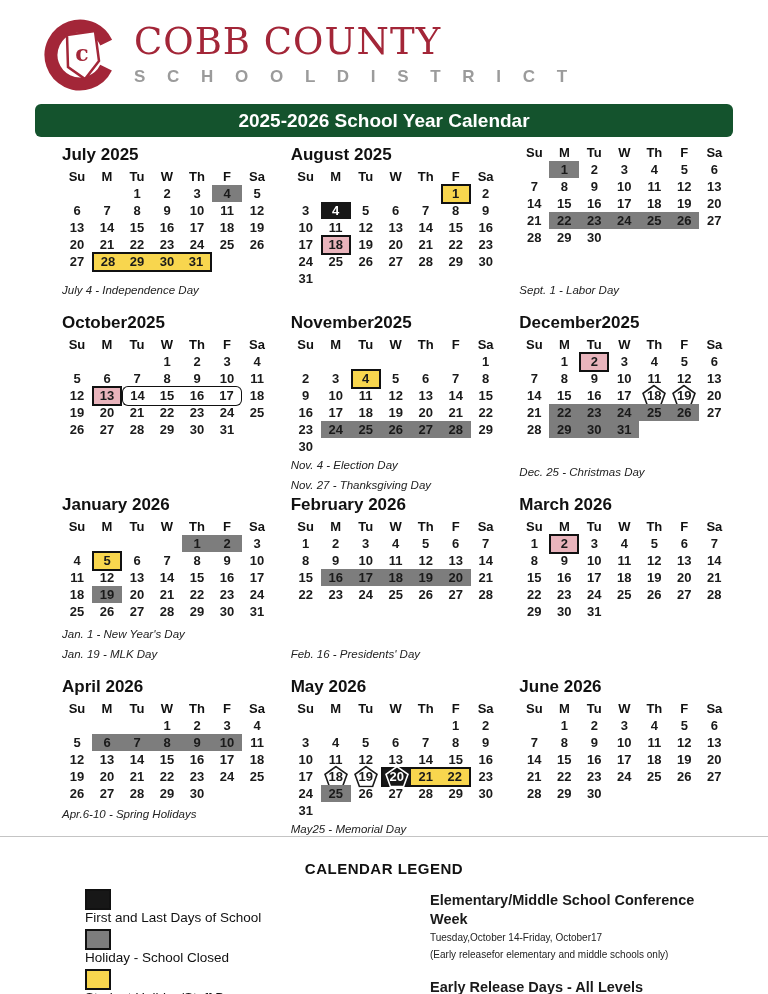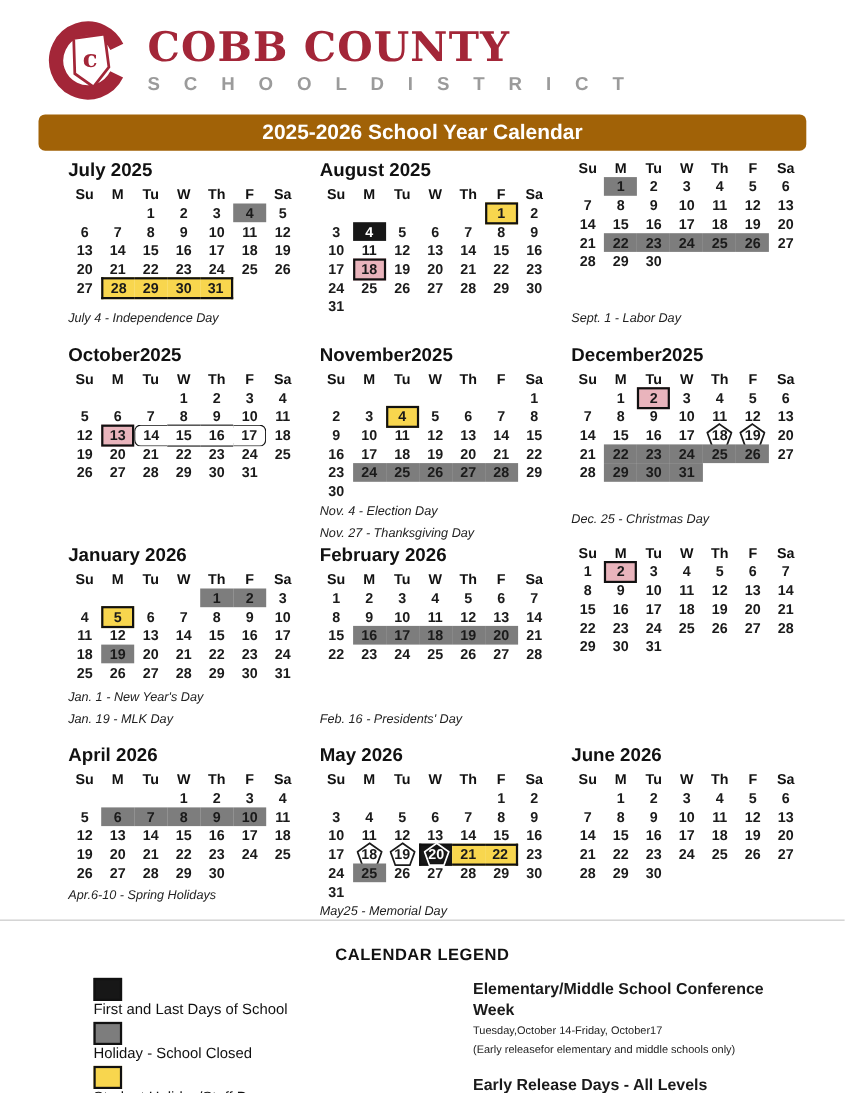--- a/index.html
+++ b/index.html
@@ -3,29 +3,29 @@
 <meta charset="utf-8">
 <style>
   * { margin:0; padding:0; box-sizing:border-box; }
   body { background:#fff; font-family:"Liberation Sans", sans-serif; }
   .page { width:768px; height:994px; background:#fff; overflow:hidden; position:relative; }
 
   
   .header { padding:14px 0 0 42px; display:flex; align-items:center; }
   .brand-text { margin-left:16px; }
   .brand-line1 {
-    font-family:"DejaVu Serif", serif; font-weight:bold;
+    font-family:"DejaVu Serif", serif; font-weight:normal;
     font-size:37px; color:#A32638; letter-spacing:1px; line-height:44px;
   }
   .brand-line2 {
     font-family:"Liberation Sans", sans-serif; font-weight:bold;
     font-size:17px; color:#9B9B9B; letter-spacing:8.5px; line-height:26px;
   }
   .banner {
-    margin:8px 35px 0 35px; height:33px; background:#a16207; border-radius:6px;
+    margin:8px 35px 0 35px; height:33px; background:#14532d; border-radius:6px;
     color:#fff; font-size:19px; font-weight:bold; text-align:center; line-height:33px;
   }
 
   
   .months {
     display:grid; grid-template-columns:repeat(3, 1fr);
     grid-template-rows:168px 182px 182px 160px;
     column-gap:16px; padding:7px 36px 0 62px;
   }
   .month-block { display:flex; flex-direction:column; overflow:visible; }
@@ -467,20 +467,21 @@
           <div class="day-cell">25</div>
           <div class="day-cell">26</div>
           <div class="day-cell">27</div>
           <div class="day-cell">28</div>
         </div>
         <div class="month-notes">
           <div class="month-note">Feb. 16 - Presidents' Day</div>
         </div>
       </div>
       <div class="month-block">
+        <div class="month-title">March 2026</div>
         <div class="month-grid">
           <div class="dow-cell">Su</div>
           <div class="dow-cell">M</div>
           <div class="dow-cell">Tu</div>
           <div class="dow-cell">W</div>
           <div class="dow-cell">Th</div>
           <div class="dow-cell">F</div>
           <div class="dow-cell">Sa</div>
           <div class="day-cell">1</div>
           <div class="day-cell bg-pink" style="border-width: 2.5px; border-style: solid; border-color: rgb(17, 17, 17); height: 20px; margin-top: -1.5px; z-index: 2; line-height: 15px;">2</div>

